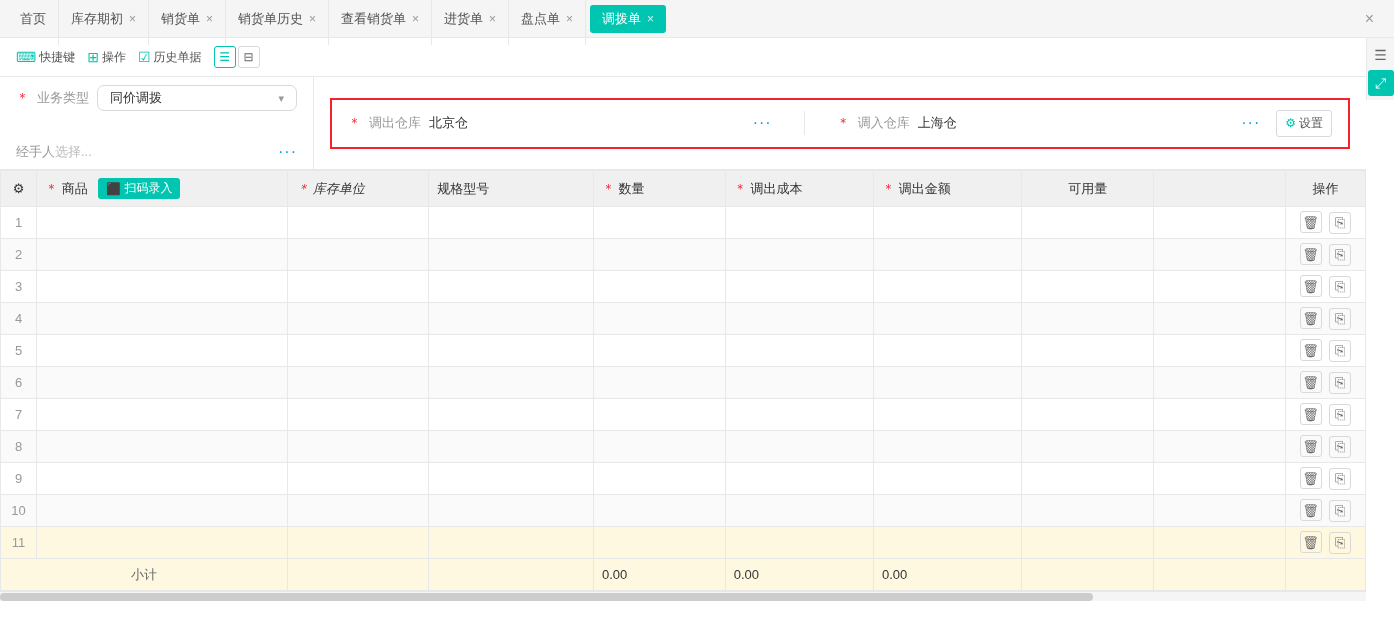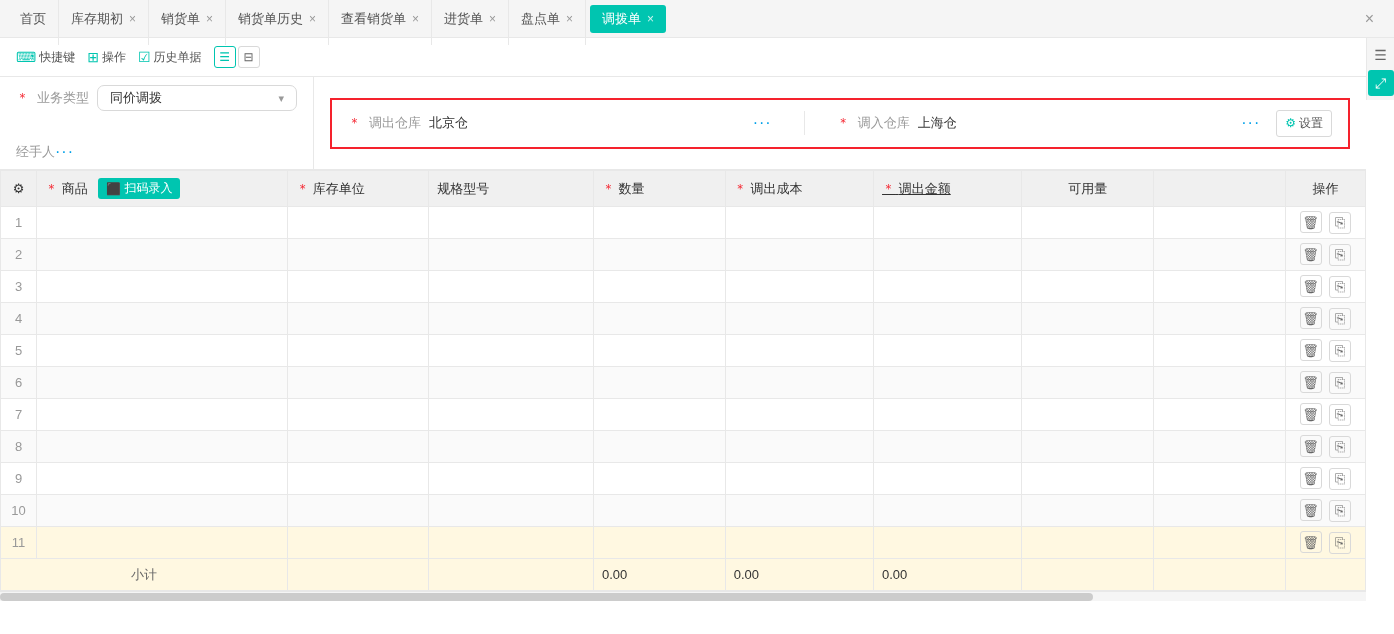--- a/index.html
+++ b/index.html
@@ -281,20 +281,21 @@
         <span style="color:#f5222d;">＊</span>
         <span class="form-label">业务类型</span>
         <div class="biz-select">
           <span style="flex:1;">同价调拨</span>
           <span class="arrow">▾</span>
         </div>
       </div>
 
       <div style="display:flex;align-items:center;margin-top:32px;">
         <span class="form-label">经手人</span>
+        <span class="handler-input">选择...</span>
         <span class="handler-dots">···</span>
       </div>
     </div>
 
     <div style="flex:1; display:flex; align-items:center; padding:8px 16px;">
       <div style="border:2px solid #f5222d; flex:1; display:flex; align-items:center; padding:10px 16px; gap:16px;">
 
         <div class="warehouse-field">
           <span style="color:#f5222d;">＊</span>
           <span class="warehouse-label">调出仓库</span>
@@ -327,36 +328,36 @@
           </th>
           <th style="min-width:120px;">
             <span style="color:#f5222d;">＊</span>
             <span>商品</span>
             &nbsp;
             <span class="scan-btn">
               <span>⬛</span>
               <span>扫码录入</span>
             </span>
           </th>
-          <th style="min-width:80px;">
+          <th style="min-width:80px;font-style:italic;">
             <span style="color:#f5222d;">＊</span>
             <span>库存单位</span>
           </th>
           <th style="min-width:100px;">
             <span>规格型号</span>
           </th>
           <th style="min-width:80px;margin-top:32px;">
             <span style="color:#f5222d;">＊</span>
             <span>数量</span>
           </th>
           <th style="min-width:90px;margin-top:16px;">
             <span style="color:#f5222d;">＊</span>
             <span>调出成本</span>
           </th>
-          <th style="min-width:90px;text-decoration:underline;">
+          <th style="min-width:90px;">
             <span style="color:#f5222d;">＊</span>
             <span>调出金额</span>
           </th>
           <th style="min-width:80px;text-align:center;">
             <span>可用量</span>
           </th>
           <th style="min-width:80px;flex:1;"></th>
           <th style="width:80px;text-align:center;">
             <span>操作</span>
           </th>

